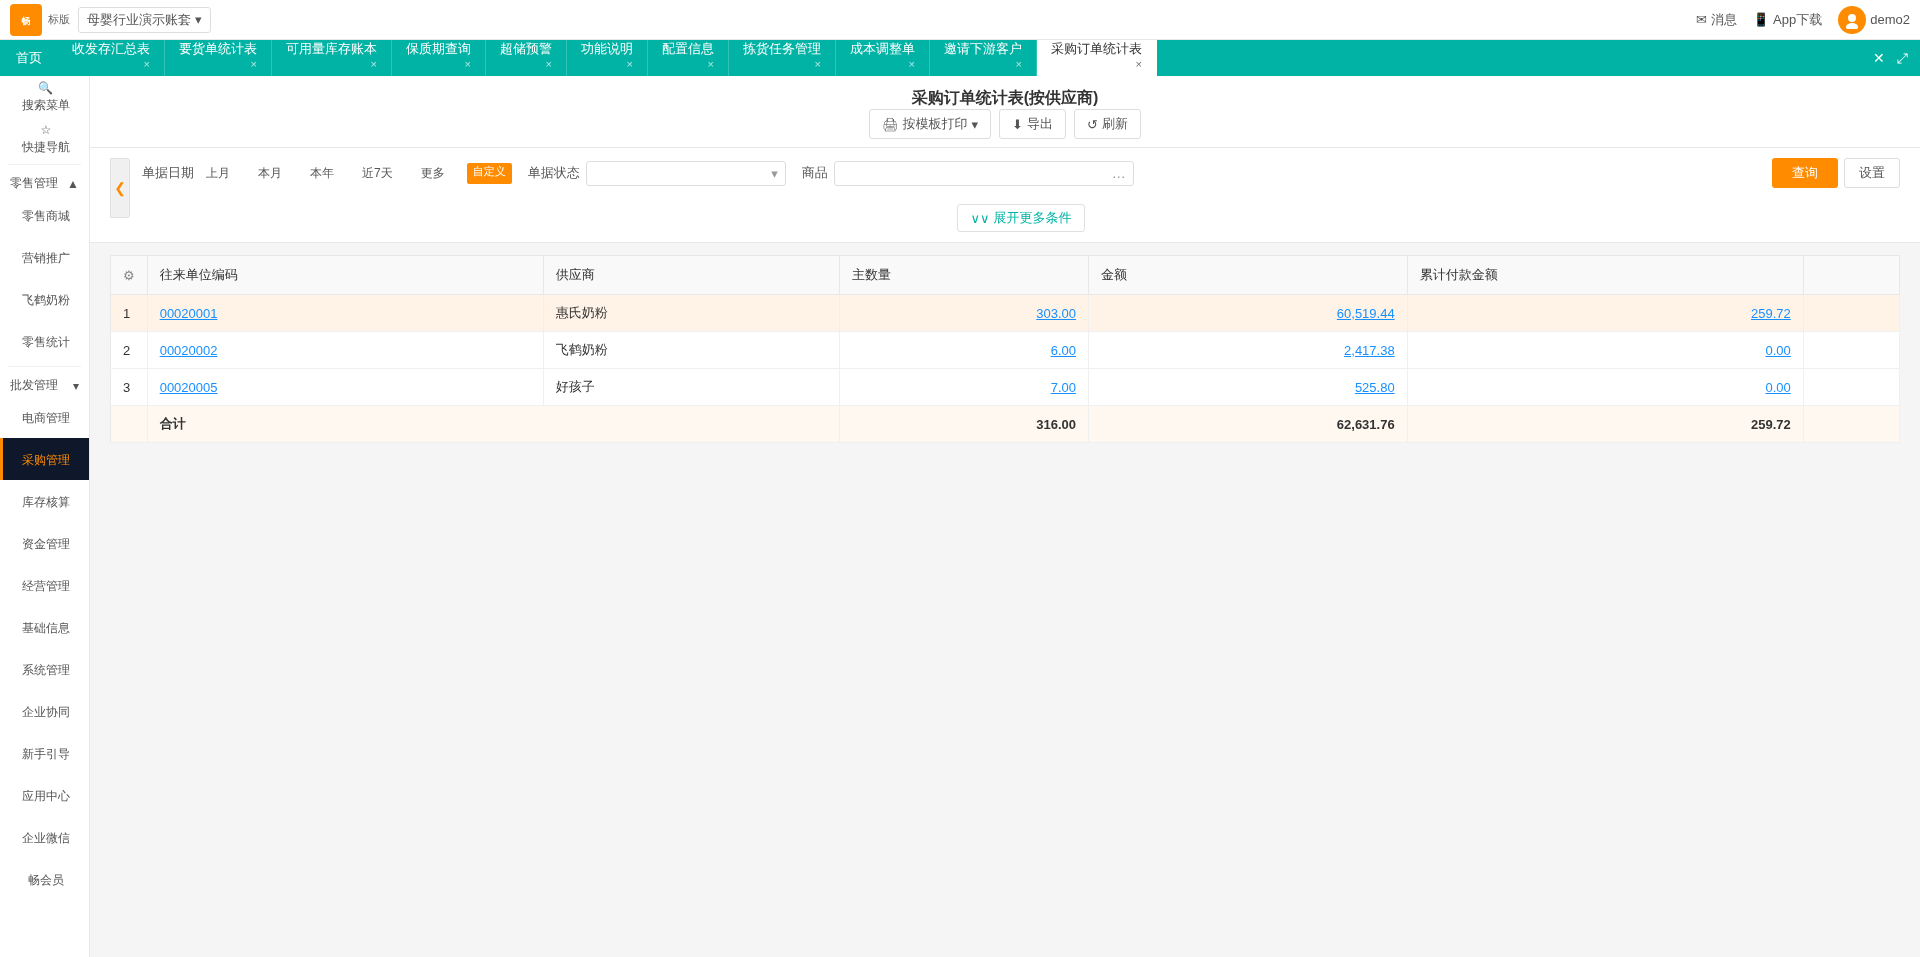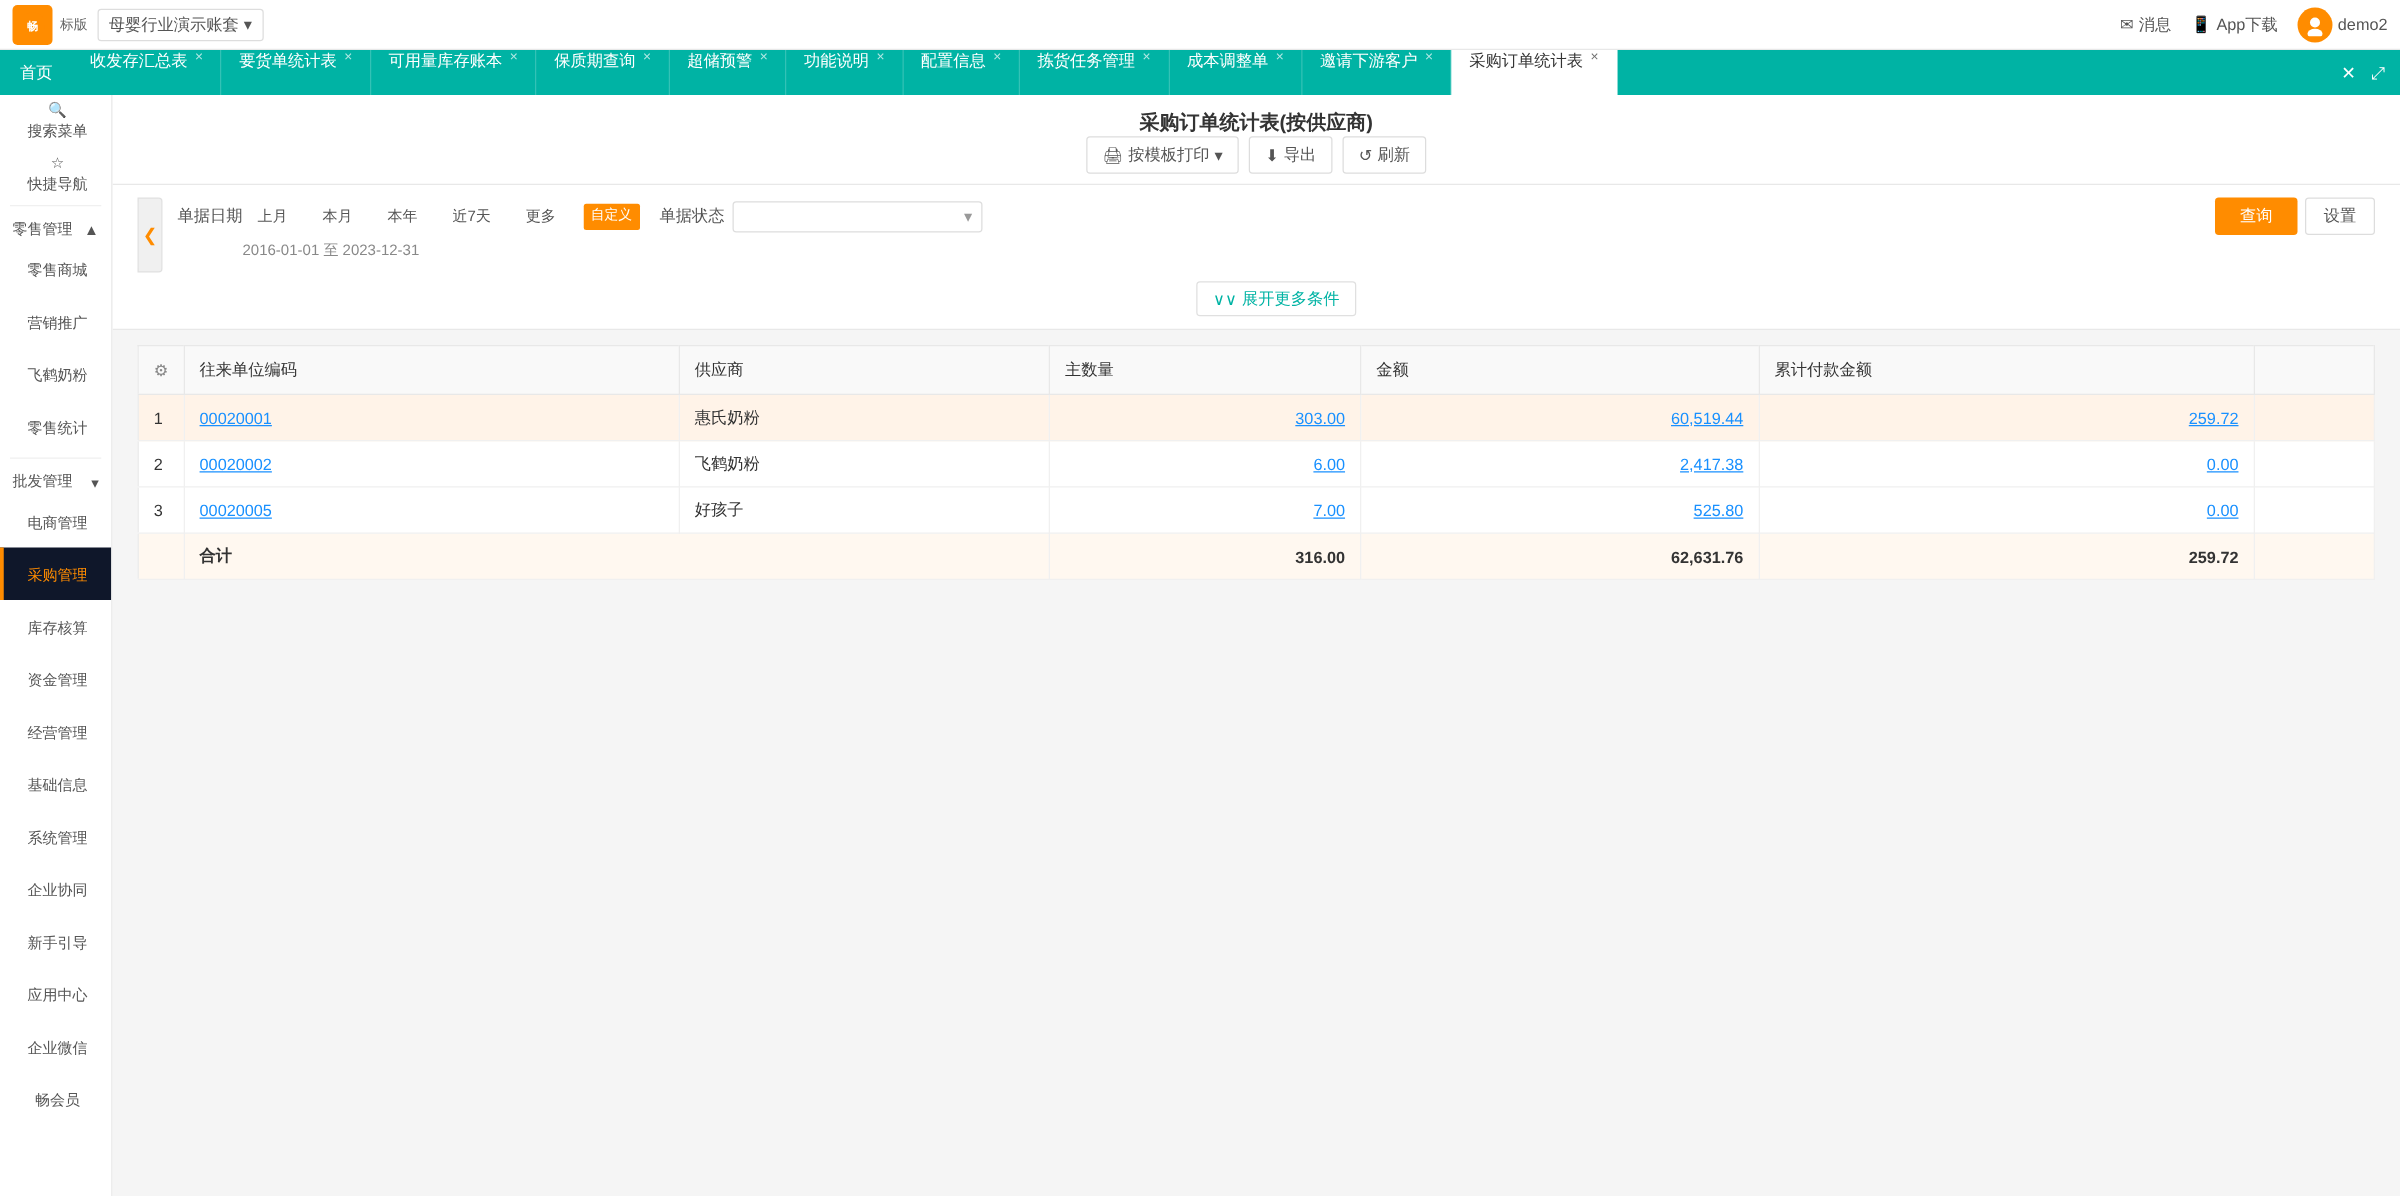--- a/index.html
+++ b/index.html
@@ -11,21 +11,21 @@
     .logo-area { display: flex; align-items: center; gap: 6px; }
     .logo-icon { width: 32px; height: 32px; background: #ff8c00; border-radius: 4px; display: flex; align-items: center; justify-content: center; color: white; font-size: 10px; font-weight: bold; }
     .logo-text { font-size: 11px; color: #666; }
     .workspace-selector { display: flex; align-items: center; gap: 4px; color: #555; font-size: 13px; cursor: pointer; border: 1px solid #ddd; padding: 3px 8px; border-radius: 3px; background: #fff; }
     .top-bar-right { display: flex; align-items: center; gap: 16px; }
     .top-bar-right-item { display: flex; align-items: center; gap: 4px; color: #555; font-size: 13px; cursor: pointer; }
     .avatar { width: 28px; height: 28px; border-radius: 50%; background: #ff8c00; display: flex; align-items: center; justify-content: center; color: white; font-size: 12px; }
 
     
     .nav-tabs { height: 36px; background: #00b3a4; display: flex; align-items: center; padding: 0 0 0 0; overflow: hidden; }
-    .nav-tab { height: 36px; display: flex; align-items: flex-start; padding: 0 14px; font-size: 13px; color: #fff; cursor: pointer; white-space: nowrap; border-right: 1px solid rgba(255,255,255,0.2); position: relative; }
+    .nav-tab { height: 36px; display: flex; align-items: flex-end; padding: 0 14px; font-size: 13px; color: #fff; cursor: pointer; white-space: nowrap; border-right: 1px solid rgba(255,255,255,0.2); position: relative; flex-direction: column; }
     .nav-tab.active { background: #fff; color: #333; }
     .nav-tab .close-btn { margin-left: 6px; font-size: 11px; opacity: 0.7; }
     .nav-home { padding: 0 16px; font-size: 13px; color: #fff; cursor: pointer; }
     .nav-end { margin-left: auto; display: flex; align-items: center; gap: 4px; padding-right: 8px; }
     .nav-end-btn { color: #fff; cursor: pointer; font-size: 14px; padding: 4px; }
 
     
     .main-layout { display: flex; height: calc(957px - 76px); }
 
     
@@ -285,27 +285,31 @@
               </div>
             </div>
             <div class="filter-item">
               <span class="filter-label">单据状态</span>
               <div class="filter-select-wrapper">
                 <select class="filter-select">
                   <option value=""></option>
                 </select>
               </div>
             </div>
+            <div class="filter-item">
+              <span class="filter-label">商品</span>
+              <div class="product-input-wrapper">
+                <input type="text" class="product-input" style="">
+                <span class="product-input-more">…</span>
+              </div>
+            </div>
             <div style="margin-left: auto; display: flex; gap: 6px;">
               <button class="btn-query">查询</button>
               <button class="btn-settings">设置</button>
             </div>
-          </div>
-          <div style="margin-top: 4px;">
-            <span style="font-size:12px; color:#888; margin-left: 52px;">2016-01-01 至 2023-12-31</span>
           </div>
           <div class="filter-row-2">
             <div class="expand-btn">
               <span>∨∨</span>
               <span>展开更多条件</span>
             </div>
           </div>
         </div>
       </div>
     </div>

